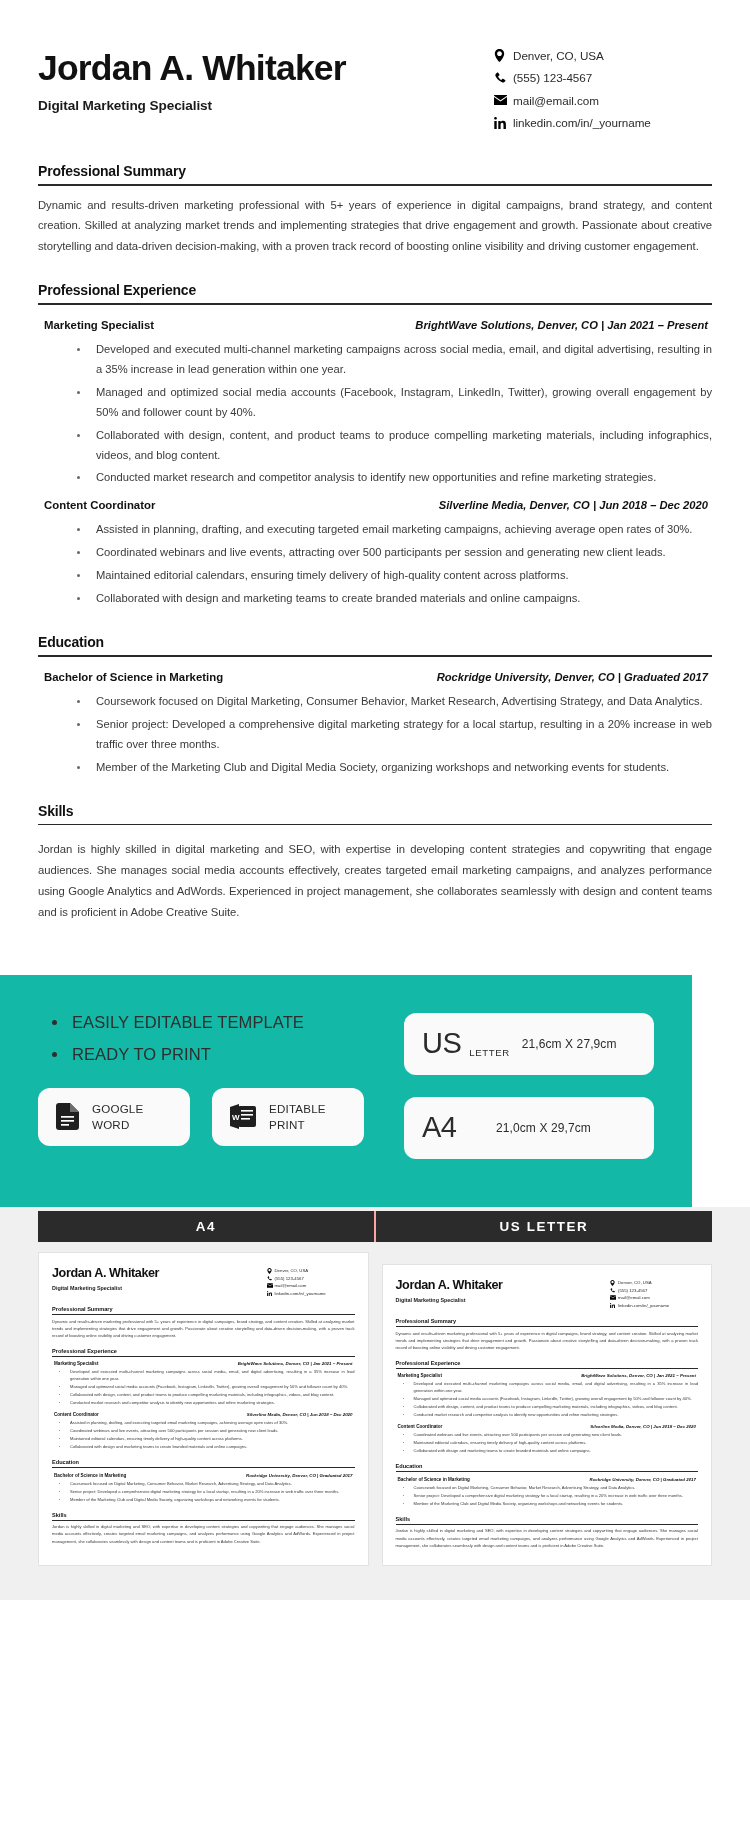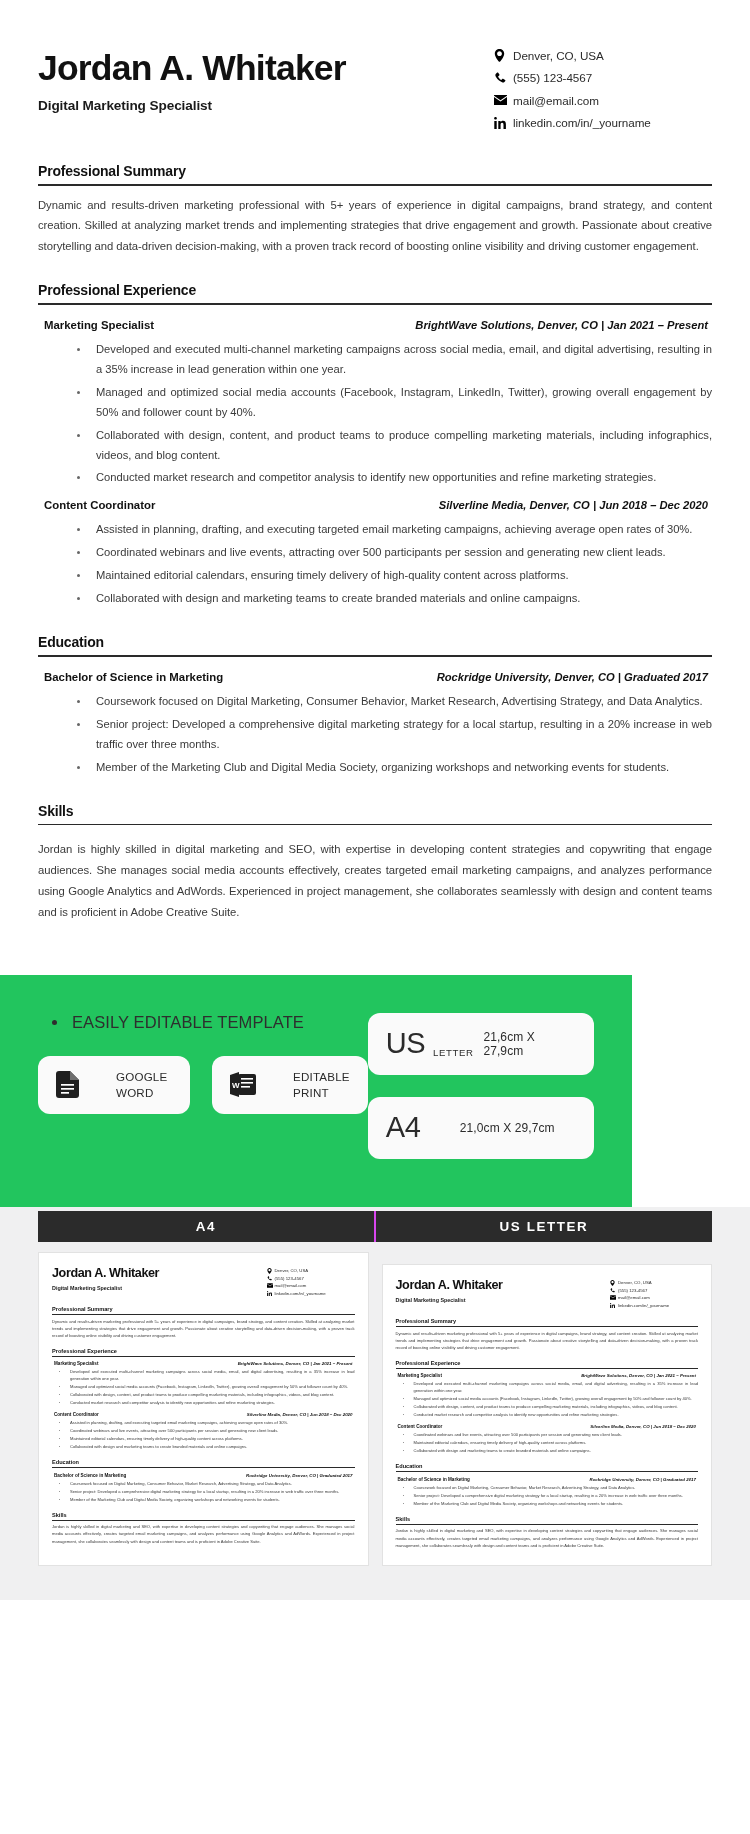--- a/index.html
+++ b/index.html
@@ -81,22 +81,22 @@
     color: #3a3a3a;
     text-align: justify;
     padding-left: 6px;
     margin-bottom: 3px;
     list-style: disc;
   }
   .bullets li::marker { color: #666; font-size: 10px; }
 
   
   .promo {
-    width: 632px;
-    background: #22c55e;
+    width: 692px;
+    background: #14b8a6;
     padding: 38px 38px 26px 38px;
   }
   .promo-grid { display: flex; justify-content: space-between; align-items: flex-start; }
   .promo-left { width: 352px; }
   .promo-bullets { list-style: none; }
   .promo-bullets li {
     display: flex; align-items: center;
     font-size: 16.5px; color: #2e2e2e; letter-spacing: 0.1px;
     margin-bottom: 13px;
   }
@@ -108,21 +108,21 @@
   .fcard {
     background: #fafafa;
     border-radius: 12px;
     height: 58px;
     display: flex; align-items: center;
     padding: 0 18px;
     min-width: 152px;
   }
   .fcard-ico { margin-right: 13px; display: flex; }
   .fcard-label {
-    font-size: 11.6px; color: #2b2b2b; line-height: 1.35; letter-spacing: 0.2px; margin-left: 24px;
+    font-size: 11.6px; color: #2b2b2b; line-height: 1.35; letter-spacing: 0.2px;
   }
 
   .promo-right { width: 250px; }
   .size-card {
     background: #fafafa;
     border-radius: 12px;
     height: 62px;
     display: flex; align-items: center;
     padding: 0 18px;
     margin-bottom: 22px;
@@ -135,21 +135,21 @@
   .size-dim { font-size: 12px; color: #2b2b2b; margin-left: 12px; letter-spacing: 0.1px; }
 
   
   .preview-wrap { width: 750px; background: #f0f0f1; padding: 4px 38px 34px 38px; }
   .preview-tabs { display: flex; background: #2b2b2b; }
   .ptab {
     flex: 1; text-align: center;
     color: #ffffff; font-size: 13.4px; font-weight: 700;
     padding: 8px 0; letter-spacing: 1.6px;
   }
-  .ptab + .ptab { border-left: 2px solid #d946ef; }
+  .ptab + .ptab { border-left: 2px solid #fca5a5; }
   .preview-row { display: flex; gap: 13px; margin-top: 10px; }
   .mini-page {
     background: #ffffff;
     border: 1px solid #e2e2e2;
     padding: 14px 13px 16px 13px;
     flex: 1;
     overflow: hidden;
   }
   .mini-page.us { margin-top: 12px; }
 
@@ -296,20 +296,24 @@
 </div>
 
 <div class="promo">
   <div class="promo-grid">
 
     <div class="promo-left">
       <ul class="promo-bullets">
         <li>
           <span class="dot"></span>
           <span>EASILY EDITABLE TEMPLATE</span>
+        </li>
+        <li>
+          <span class="dot"></span>
+          <span>READY TO PRINT</span>
         </li>
       </ul>
 
       <div class="format-cards">
         <div class="fcard">
           <span class="fcard-ico">
             <svg width="23" height="27" viewBox="0 0 23 27">
               <path d="M3 0h11l9 9v15a3 3 0 0 1-3 3H3a3 3 0 0 1-3-3V3a3 3 0 0 1 3-3z" fill="#1f1f1f"></path>
               <path d="M14 0l9 9h-9z" fill="#6e6e6e"></path>
               <rect x="5" y="13" width="13" height="1.7" fill="#fff"></rect>

